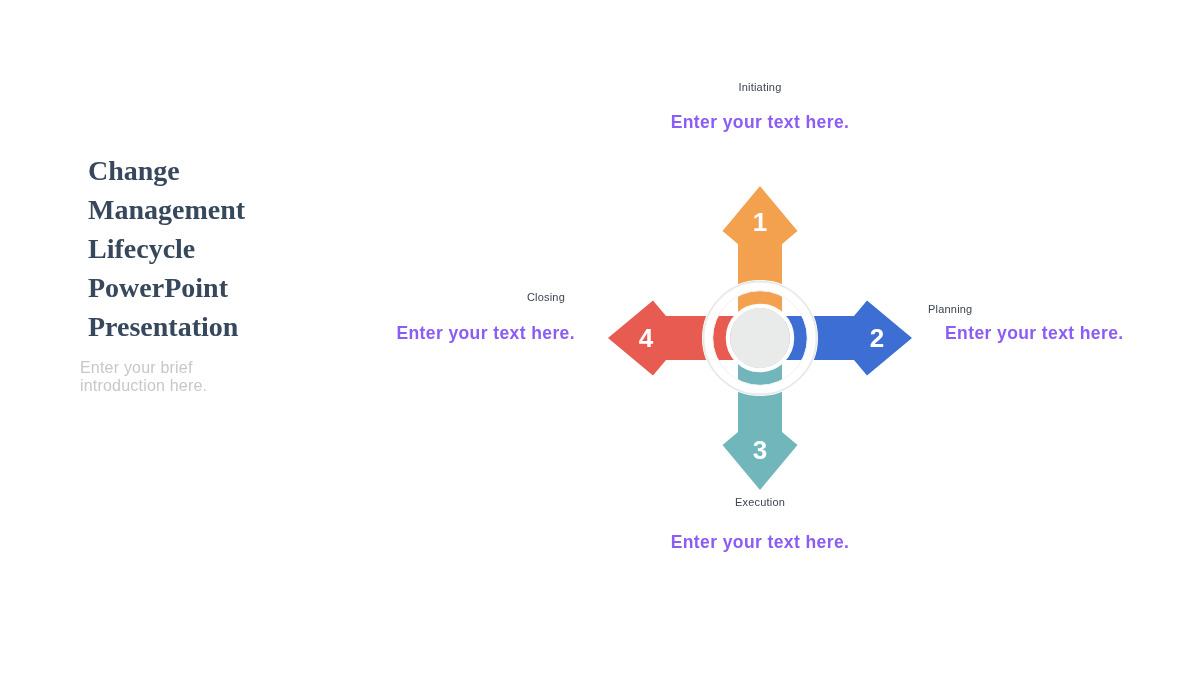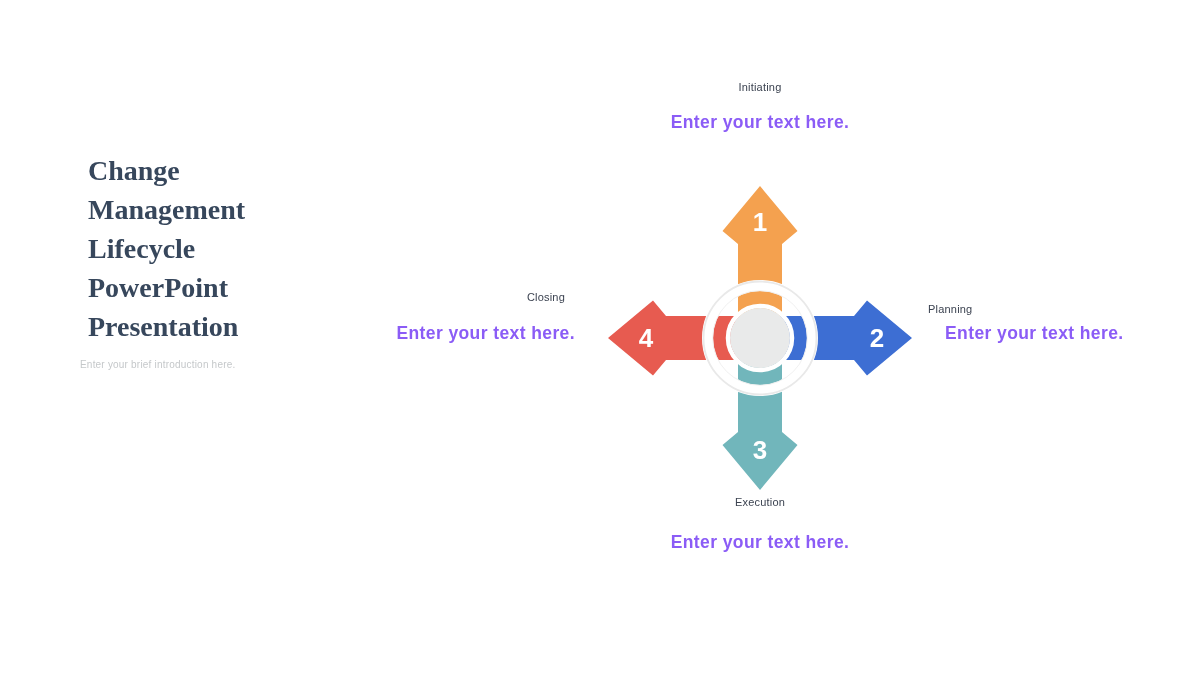--- a/index.html
+++ b/index.html
@@ -18,21 +18,21 @@
     font-family:"Liberation Serif", serif;
     font-weight:700;
     font-size:28px;
     line-height:39px;
     color:#37475C;
     text-decoration-thickness:2.5px;
     text-underline-offset:4px;
   }
   .slide-intro {
     margin:13px 0 0 0;
-    font-size:10px;
+    font-size:16px;
     font-weight:400;
     letter-spacing:0.2px;
     color:#C5C8CA;
   }
 
   
   .cross-svg { position:absolute; left:600px; top:178px; }
   .step-number {
     font-family:"Liberation Sans", sans-serif;
     font-weight:700;

